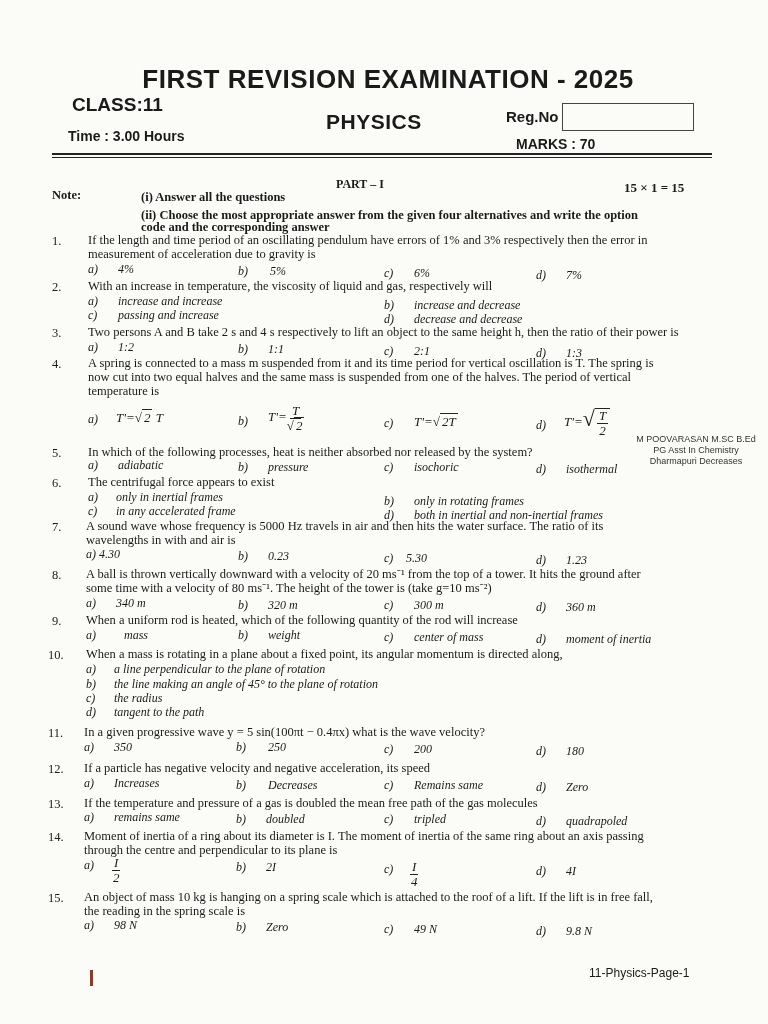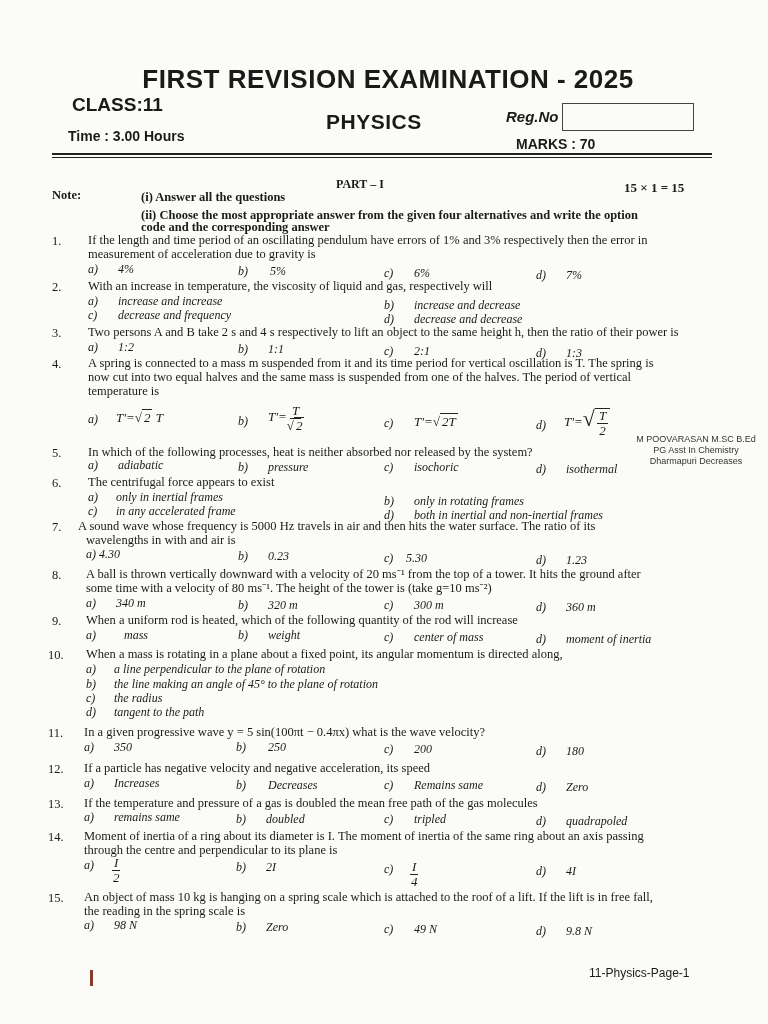--- a/index.html
+++ b/index.html
@@ -9,21 +9,21 @@
     font-family:"Liberation Serif", serif;
     color:#1a1a1a;
     position:relative;
   }
   .abs { position:absolute; }
   .sans { font-family:"Liberation Sans", sans-serif; }
   .title { left:0; width:768px; top:64px; text-align:center; font-weight:bold; font-size:26px; letter-spacing:0.5px; }
   .title span{ position:relative; left:4px; }
   .cls { left:72px; top:94px; font-size:19px; font-weight:bold; }
   .subj { left:326px; top:110px; font-size:21px; font-weight:bold; letter-spacing:0.5px; }
-  .regl { left:506px; top:108px; font-size:15px; font-weight:bold;font-style:italic; }
+  .regl { left:506px; top:108px; font-size:15px; font-weight:bold; }
   .regbox { left:562px; top:103px; width:130px; height:26px; border:1px solid #444; background:transparent; }
   .time { left:68px; top:128px; font-size:14px; font-weight:bold; }
   .marks { left:516px; top:136px; font-size:14px; font-weight:bold; }
   .rule1 { left:52px; top:153px; width:660px; border-top:2px solid #222; }
   .rule2 { left:52px; top:157px; width:660px; border-top:1px solid #222; }
   .part { left:336px; top:177px; font-size:12px; font-weight:bold; }
   .score { left:624px; top:180px; font-size:13px; font-weight:bold; }
   .note { left:52px; top:188px; font-size:12.5px; font-weight:bold; }
   .ni { font-size:12.5px; font-weight:bold; }
   .q { font-size:12.5px; line-height:13px; }
@@ -69,21 +69,21 @@
 <div class="abs opt" style="left:536px;top:268px">d)</div>
 <div class="abs opt" style="left:566px;top:268px">7%</div>
 
 <div class="abs qn" style="left:52px;top:280px">2.</div>
 <div class="abs q" style="left:88px;top:280px">With an increase in temperature, the viscosity of liquid and gas, respectively will</div>
 <div class="abs opt" style="left:88px;top:294px">a)</div>
 <div class="abs opt" style="left:118px;top:294px">increase and increase</div>
 <div class="abs opt" style="left:384px;top:298px">b)</div>
 <div class="abs opt" style="left:414px;top:298px">increase and decrease</div>
 <div class="abs opt" style="left:88px;top:308px">c)</div>
-<div class="abs opt" style="left:118px;top:308px">decrease and frequency</div>
+<div class="abs opt" style="left:118px;top:308px">passing and increase</div>
 <div class="abs opt" style="left:384px;top:312px">d)</div>
 <div class="abs opt" style="left:414px;top:312px">decrease and decrease</div>
 
 <div class="abs qn" style="left:52px;top:326px">3.</div>
 <div class="abs q" style="left:88px;top:326px">Two persons A and B take 2 s and 4 s respectively to lift an object to the same height h, then the ratio of their power is</div>
 <div class="abs opt" style="left:88px;top:340px">a)</div>
 <div class="abs opt" style="left:118px;top:340px">1:2</div>
 <div class="abs opt" style="left:238px;top:342px">b)</div>
 <div class="abs opt" style="left:268px;top:342px">1:1</div>
 <div class="abs opt" style="left:384px;top:344px">c)</div>
@@ -132,21 +132,21 @@
 <div class="abs opt" style="left:88px;top:490px">a)</div>
 <div class="abs opt" style="left:116px;top:490px">only in inertial frames</div>
 <div class="abs opt" style="left:384px;top:494px">b)</div>
 <div class="abs opt" style="left:414px;top:494px">only in rotating frames</div>
 <div class="abs opt" style="left:88px;top:504px">c)</div>
 <div class="abs opt" style="left:116px;top:504px">in any accelerated frame</div>
 <div class="abs opt" style="left:384px;top:508px">d)</div>
 <div class="abs opt" style="left:414px;top:508px">both in inertial and non-inertial frames</div>
 
 <div class="abs qn" style="left:52px;top:520px">7.</div>
-<div class="abs q" style="left:78px;top:520px">A sound wave whose frequency is 5000 Hz travels in air and then hits the water surface. The ratio of its</div>
+<div class="abs q" style="left:86px;top:520px">A sound wave whose frequency is 5000 Hz travels in air and then hits the water surface. The ratio of its</div>
 <div class="abs q" style="left:86px;top:534px">wavelengths in with and air is</div>
 <div class="abs opt" style="left:86px;top:547px"><span>a)</span> <span>4.30</span></div>
 <div class="abs opt" style="left:238px;top:549px">b)</div>
 <div class="abs opt" style="left:268px;top:549px">0.23</div>
 <div class="abs opt" style="left:384px;top:551px">c)</div>
 <div class="abs opt" style="left:406px;top:551px">5.30</div>
 <div class="abs opt" style="left:536px;top:553px">d)</div>
 <div class="abs opt" style="left:566px;top:553px">1.23</div>
 
 <div class="abs qn" style="left:52px;top:568px">8.</div>

